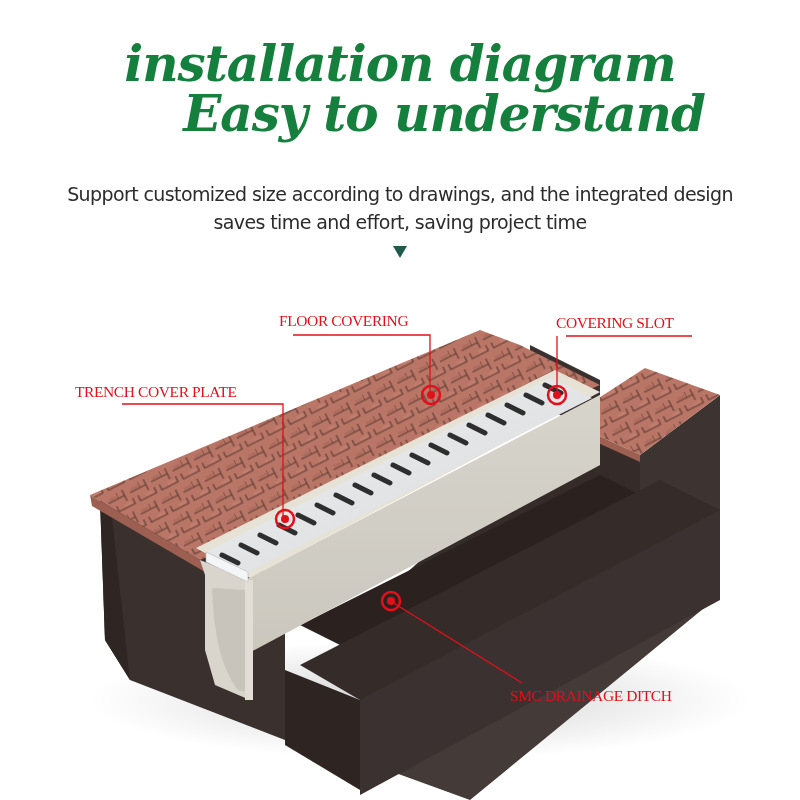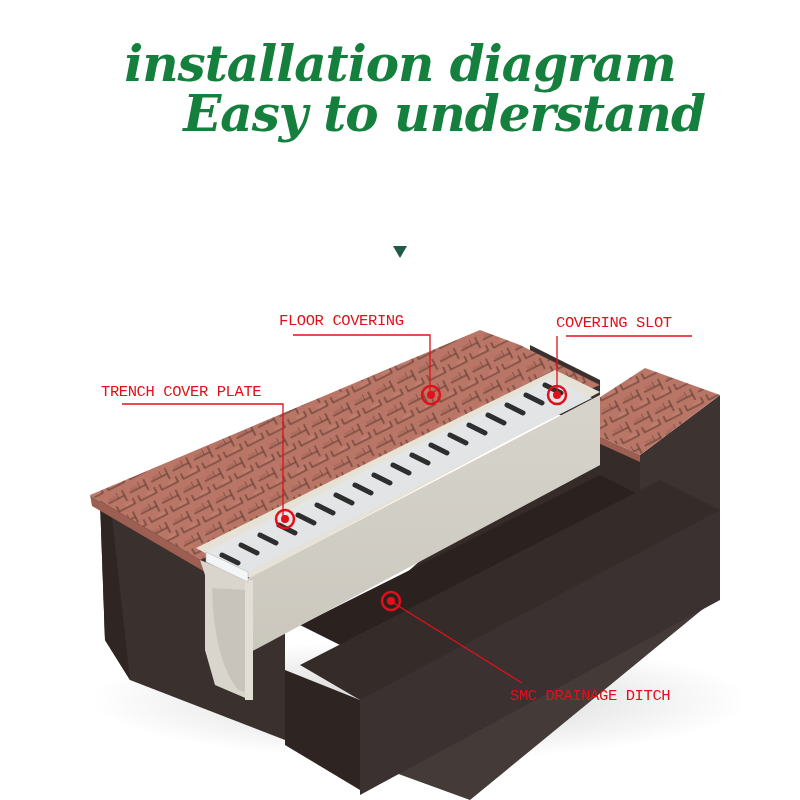--- a/index.html
+++ b/index.html
@@ -26,31 +26,33 @@
   }
   .arrow-down {
     position: absolute; left: 393px; top: 246px;
     width: 0; height: 0;
     border-left: 7px solid transparent; border-right: 7px solid transparent;
     border-top: 12px solid #1f5a4a;
   }
   svg.diagram { position: absolute; left: 0; top: 0; }
   .label {
     position: absolute; color: #e2101a;
-    font-family: Liberation Mono, monospace;
+    font-family: Liberation Serif, serif;
     font-size: 15.5px; letter-spacing: -0.4px; white-space: nowrap;
   }
 </style>
 </head>
 <body>
 
 <h1 class="title l1">installation diagram</h1>
 <h1 class="title l2">Easy to understand</h1>
 
 <div class="subtitle">
+  <div>Support customized size according to drawings, and the integrated design</div>
+  <div>saves time and effort, saving project time</div>
 </div>
 
 <div class="arrow-down"></div>
 
 <svg class="diagram" width="800" height="800" viewBox="0 0 800 800">
   <defs>
     <pattern id="herring" width="24" height="24" patternUnits="userSpaceOnUse" patternTransform="rotate(-27)">
       <rect width="24" height="24" fill="#b97566"></rect>
       <path d="M0 6 H12 V0 M12 18 H24 V12 M0 18 H6 M6 12 V24 M18 0 V6 H24" stroke="#5a3a30" stroke-width="1.1" fill="none"></path>
       <rect x="2" y="2" width="8" height="3" fill="#c48272" opacity="0.6"></rect>
@@ -150,14 +152,14 @@
     <circle cx="285" cy="519" r="4" fill="#e2101a"></circle>
   </g>
   <g>
     <circle cx="391" cy="601" r="9" fill="none" stroke="#e2101a" stroke-width="2.5"></circle>
     <circle cx="391" cy="601" r="4" fill="#e2101a"></circle>
   </g>
 </svg>
 
 <div class="label" style="left:279px; top:312px;">FLOOR COVERING</div>
 <div class="label" style="left:556px; top:314px;">COVERING SLOT</div>
-<div class="label" style="left:101px; top:383px;">TRENCH COVER PLATE</div>
+<div class="label" style="left:75px; top:383px;">TRENCH COVER PLATE</div>
 <div class="label" style="left:510px; top:687px;">SMC DRAINAGE DITCH</div>
 
 </body></html>

